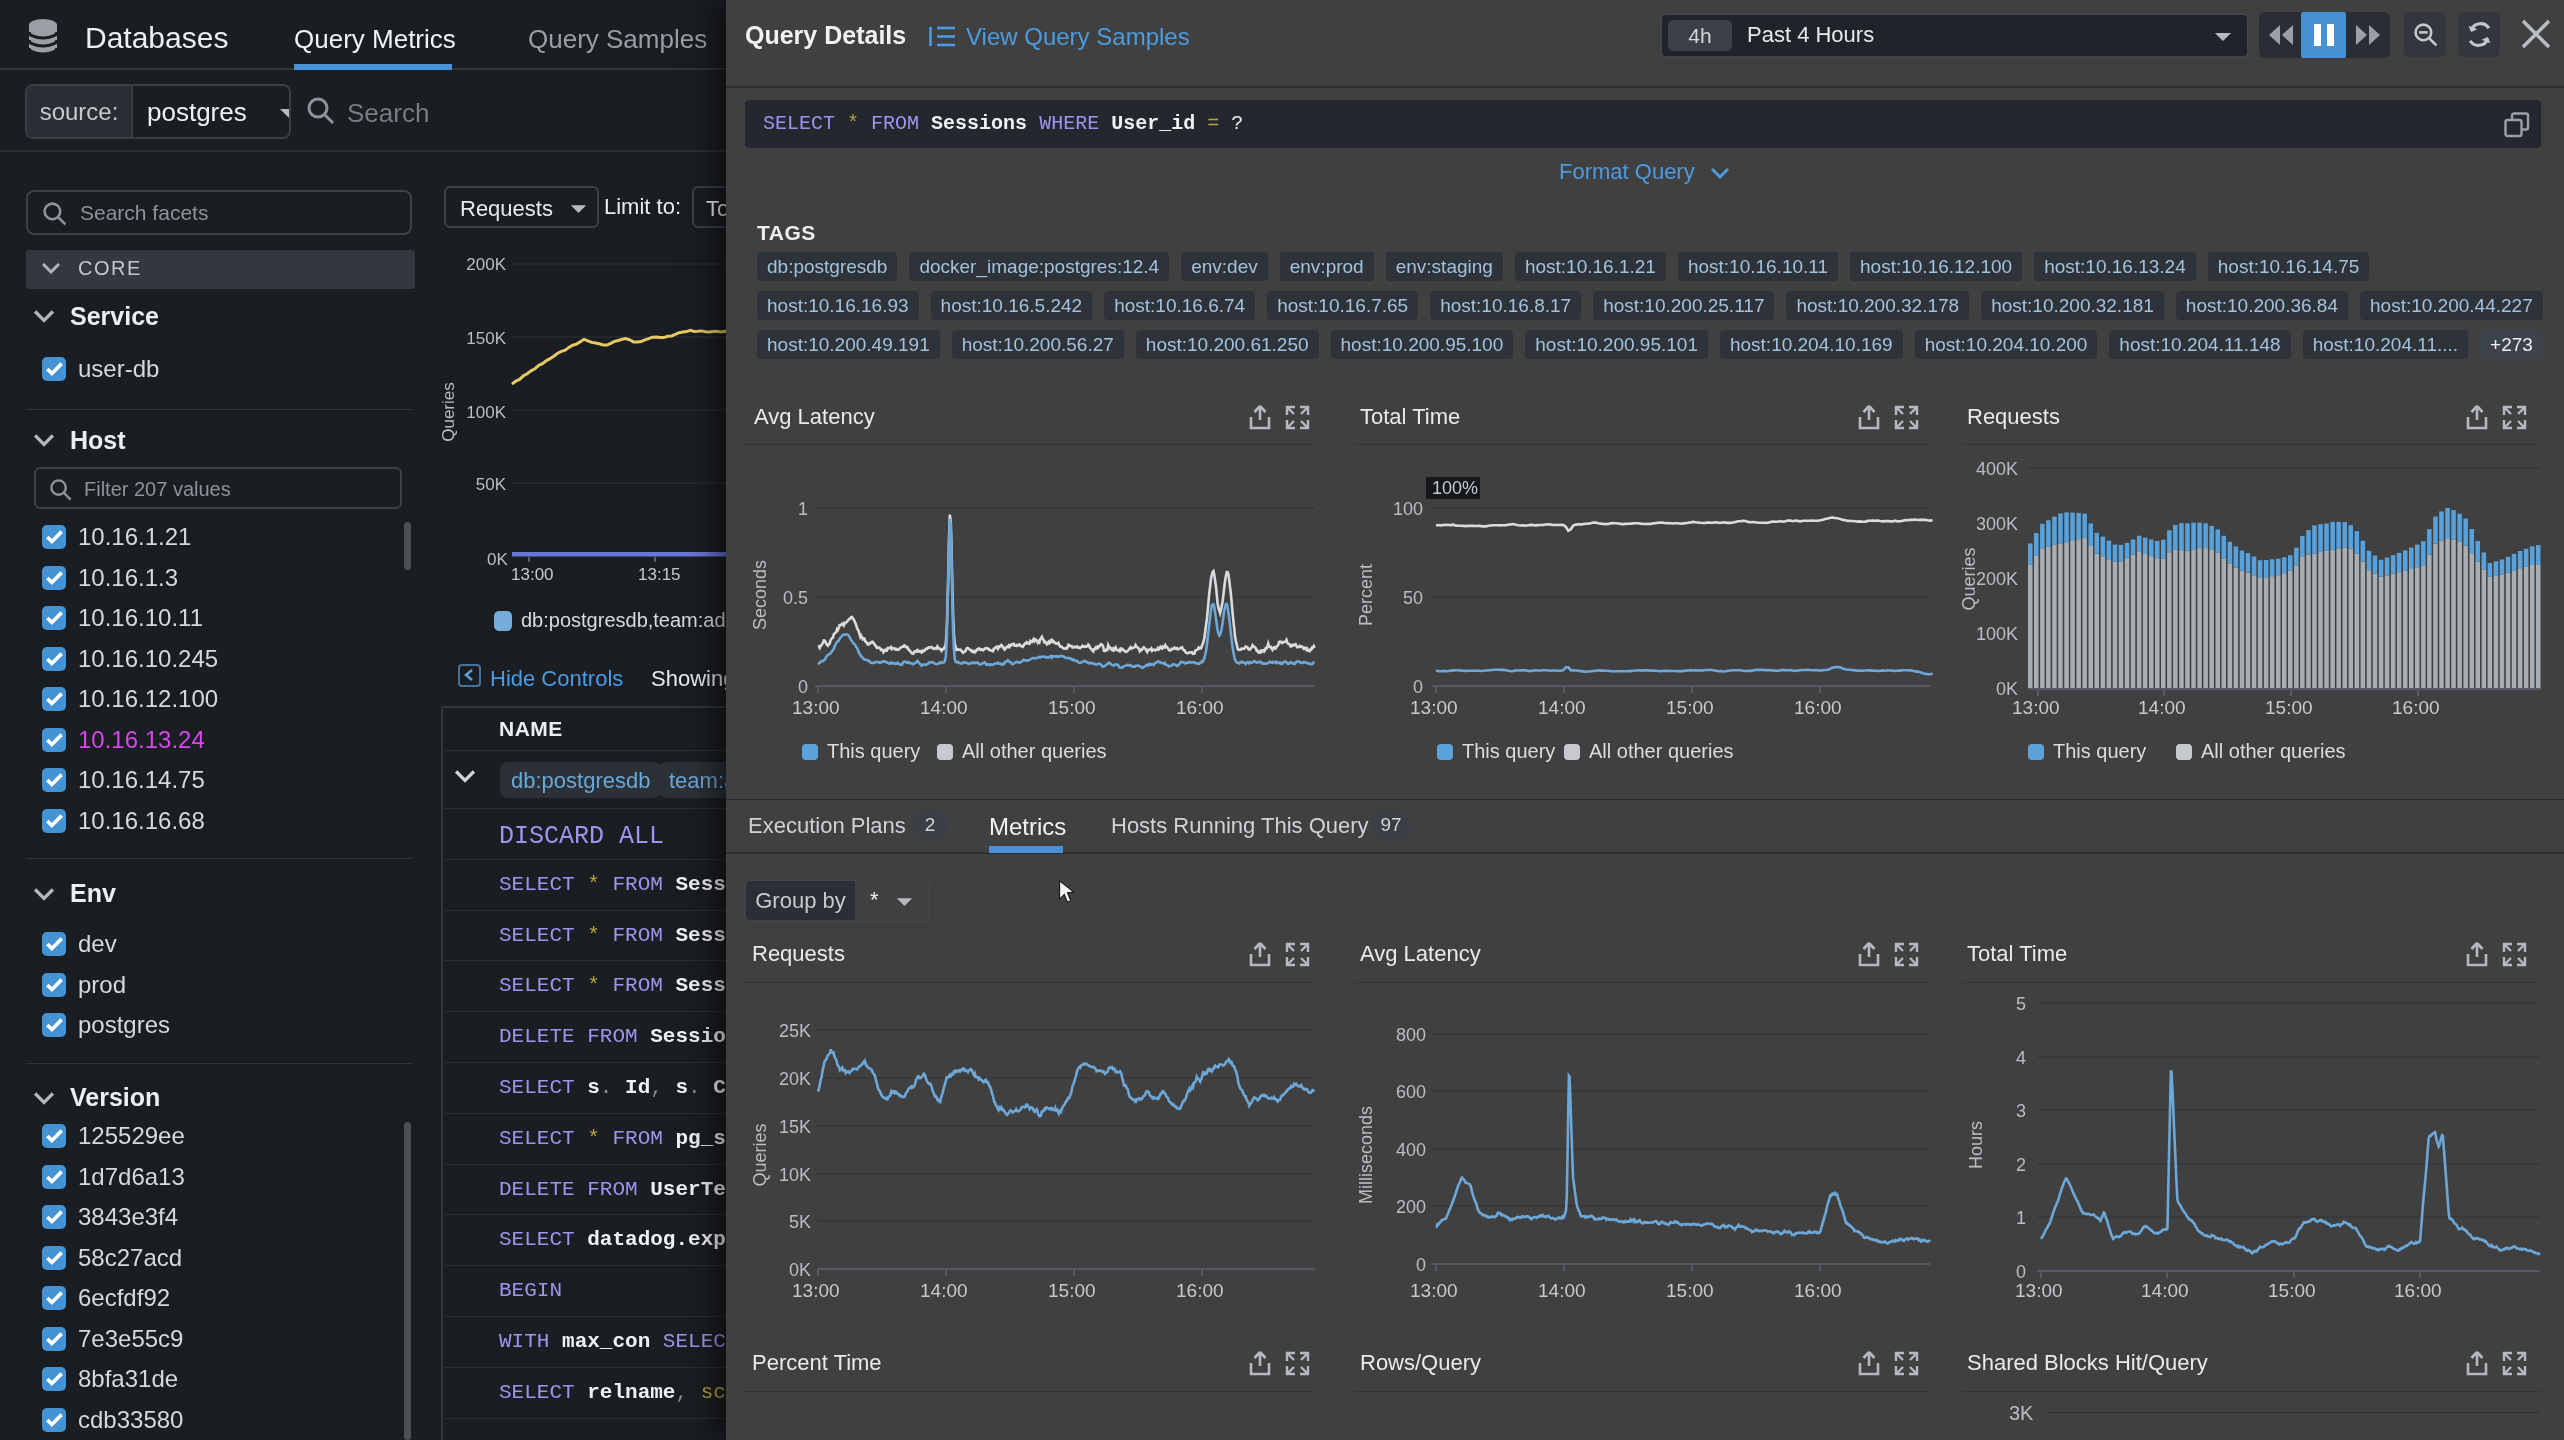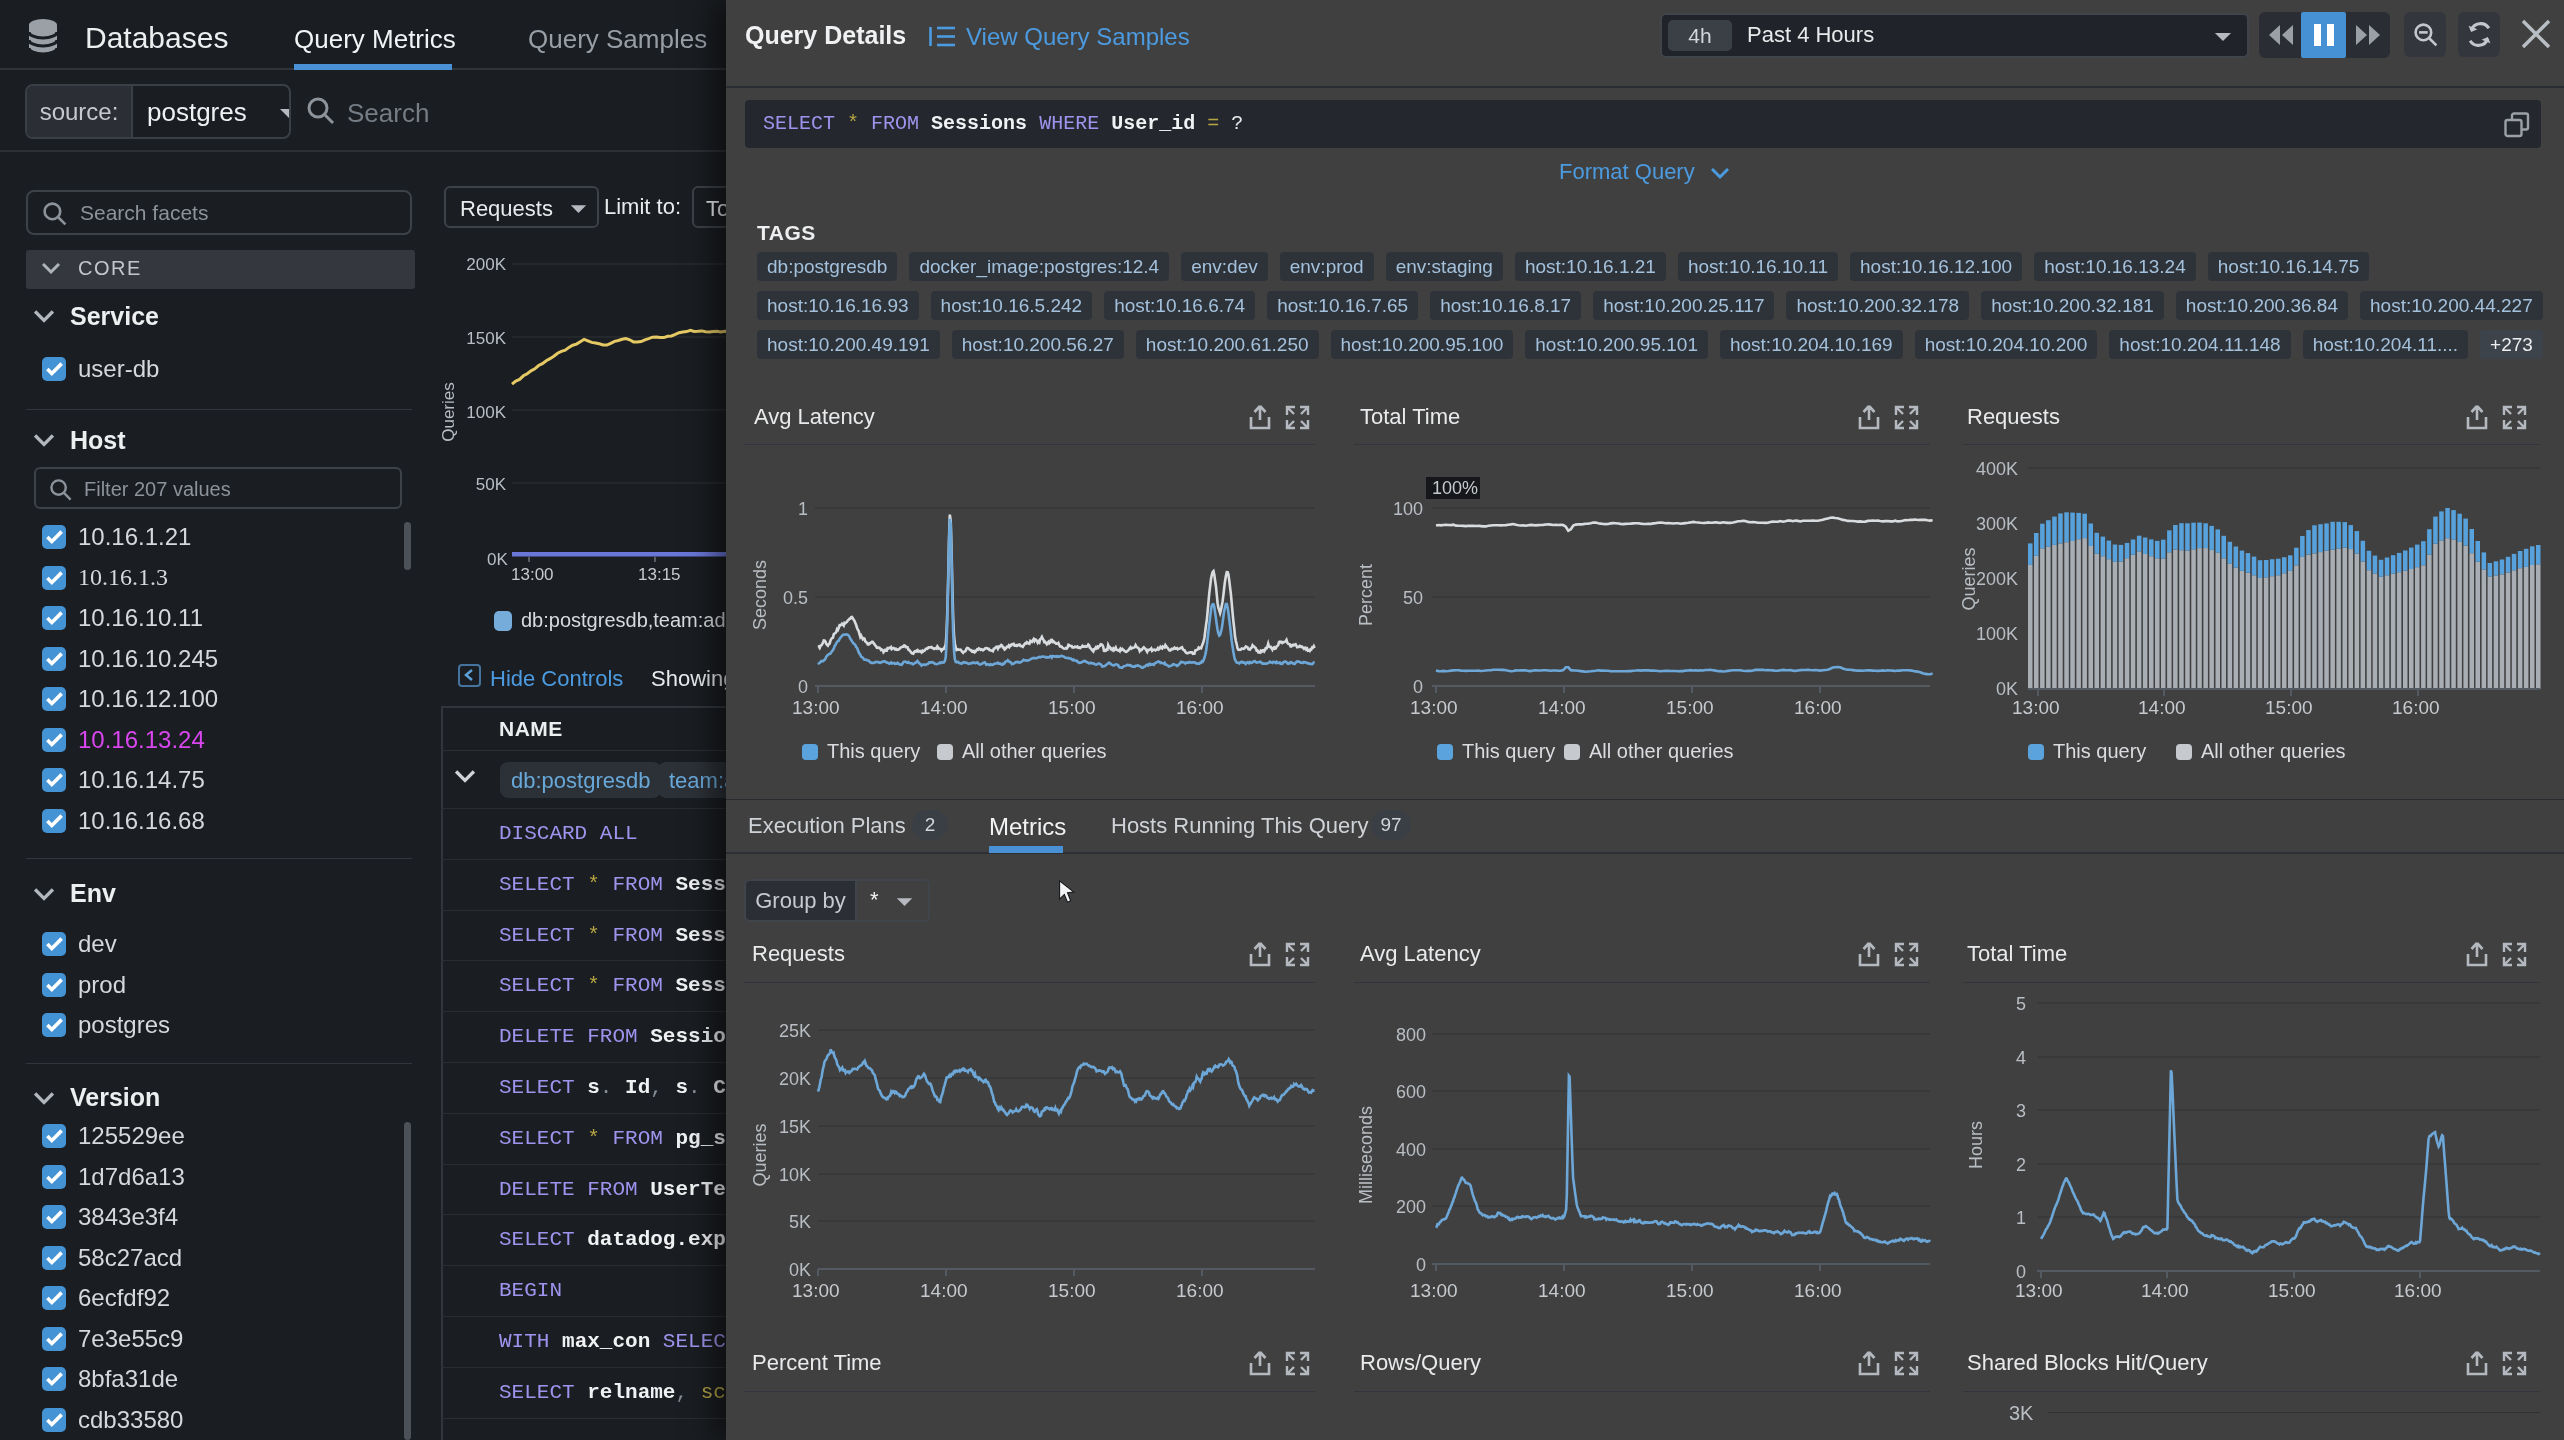--- a/index.html
+++ b/index.html
@@ -96,21 +96,21 @@
   <svg style="position:absolute;left:4px;top:5px;" width="17" height="14" viewBox="0 0 19 15">
           <path d="M1.5 7.5 l5 5 L17.5 1.5" fill="none" stroke="#fff" stroke-width="4"></path>
         </svg>
 </div>
 <div class="abs" style="left:78px;top:523px;font-size:24px;color:#d6d9dc;">10.16.1.21</div>
 <div class="abs" style="left:42px;top:565.5px;width:24px;height:24px;background:#4493d4;border-radius:5px;">
   <svg style="position:absolute;left:4px;top:5px;" width="17" height="14" viewBox="0 0 19 15">
           <path d="M1.5 7.5 l5 5 L17.5 1.5" fill="none" stroke="#fff" stroke-width="4"></path>
         </svg>
 </div>
-<div class="abs" style="left:78px;top:563.5px;font-size:24px;color:#d6d9dc;font-family:Liberation Serif, serif;">10.16.1.3</div>
+<div class="abs" style="left:78px;top:563.5px;font-size:24px;color:#d6d9dc;">10.16.1.3</div>
 <div class="abs" style="left:42px;top:606px;width:24px;height:24px;background:#4493d4;border-radius:5px;">
   <svg style="position:absolute;left:4px;top:5px;" width="17" height="14" viewBox="0 0 19 15">
           <path d="M1.5 7.5 l5 5 L17.5 1.5" fill="none" stroke="#fff" stroke-width="4"></path>
         </svg>
 </div>
 <div class="abs" style="left:78px;top:604px;font-size:24px;color:#d6d9dc;">10.16.10.11</div>
 <div class="abs" style="left:42px;top:646.5px;width:24px;height:24px;background:#4493d4;border-radius:5px;">
   <svg style="position:absolute;left:4px;top:5px;" width="17" height="14" viewBox="0 0 19 15">
           <path d="M1.5 7.5 l5 5 L17.5 1.5" fill="none" stroke="#fff" stroke-width="4"></path>
         </svg>
@@ -277,21 +277,21 @@
   <div class="abs" style="left:1px;top:546px;width:285px;height:734px;border-top:2px solid #32363c;border-left:2px solid #32363c;"></div>
   <div class="abs" style="left:59px;top:557px;font-size:21px;font-weight:bold;color:#eceef0;letter-spacing:0.5px;">NAME</div>
   <div class="abs sep" style="left:1px;top:590px;width:285px;background:#2c2f34;"></div>
   <svg class="abs" style="left:15px;top:610px;" width="20" height="14" viewBox="0 0 18 12">
         <path d="M1 1 l8 8 8-8" fill="none" stroke="#d0d3d7" stroke-width="3"></path>
       </svg>
   <div class="abs" style="left:60px;top:602px;height:36px;background:#2c3137;border-radius:8px;padding:6px 11px;font-size:22px;color:#68a8d8;">db:postgresdb</div>
   <div class="abs" style="left:218px;top:602px;height:36px;background:#2c3137;border-radius:8px;padding:6px 11px;font-size:22px;color:#68a8d8;">team:ads</div>
   <div id="sqlrows">
         <div class="abs sep" style="left:1px;top:648.0px;width:285px;background:#2a2d31;"></div>
-        <div class="abs mono" style="left:59px;top:662.0px;font-size:21px;white-space:nowrap;"><span class="kw">DISCARD ALL</span></div>
+        <div class="abs mono" style="left:59px;top:662.0px;font-size:25px;white-space:nowrap;"><span class="kw">DISCARD ALL</span></div>
         <div class="abs sep" style="left:1px;top:698.8px;width:285px;background:#2a2d31;"></div>
         <div class="abs mono" style="left:59px;top:712.8px;font-size:21px;white-space:nowrap;"><span class="kw">SELECT</span> <span class="star">*</span> <span class="kw">FROM</span> <span class="id">Sess</span></div>
         <div class="abs sep" style="left:1px;top:749.6px;width:285px;background:#2a2d31;"></div>
         <div class="abs mono" style="left:59px;top:763.6px;font-size:21px;white-space:nowrap;"><span class="kw">SELECT</span> <span class="star">*</span> <span class="kw">FROM</span> <span class="id">Sess</span></div>
         <div class="abs sep" style="left:1px;top:800.4px;width:285px;background:#2a2d31;"></div>
         <div class="abs mono" style="left:59px;top:814.4px;font-size:21px;white-space:nowrap;"><span class="kw">SELECT</span> <span class="star">*</span> <span class="kw">FROM</span> <span class="id">Sess</span></div>
         <div class="abs sep" style="left:1px;top:851.2px;width:285px;background:#2a2d31;"></div>
         <div class="abs mono" style="left:59px;top:865.2px;font-size:21px;white-space:nowrap;"><span class="kw">DELETE FROM</span> <span class="id">Sessio</span></div>
         <div class="abs sep" style="left:1px;top:902.0px;width:285px;background:#2a2d31;"></div>
         <div class="abs mono" style="left:59px;top:916.0px;font-size:21px;white-space:nowrap;"><span class="kw">SELECT</span> <span class="id">s</span><span class="pn">.</span> <span class="id">Id</span><span class="pn">,</span> <span class="id">s</span><span class="pn">.</span> <span class="id">C</span></div>

